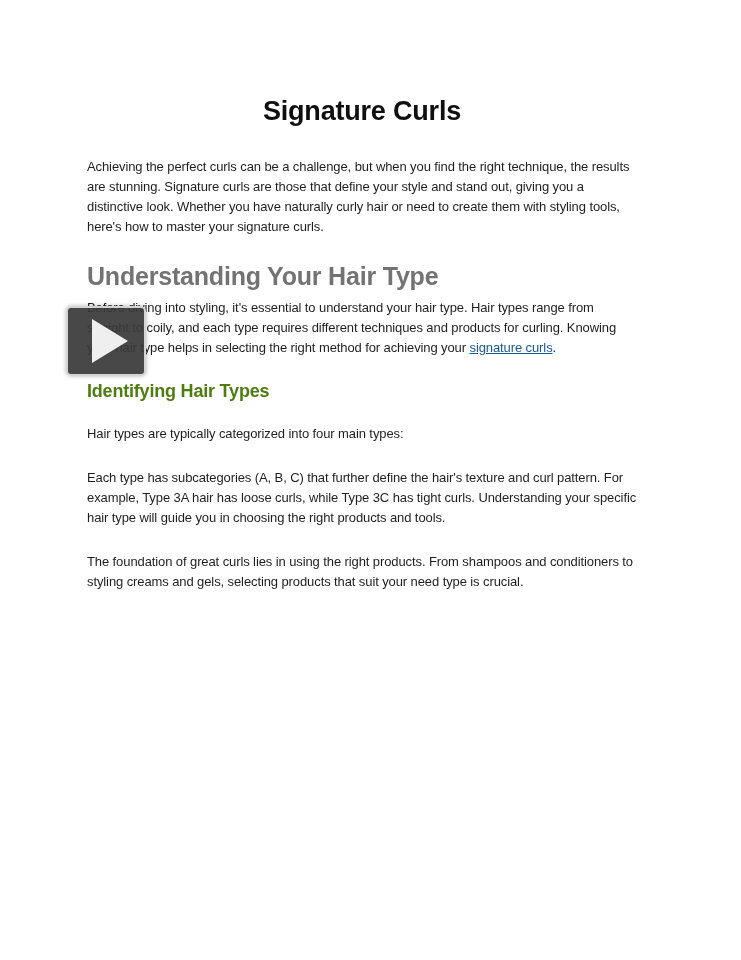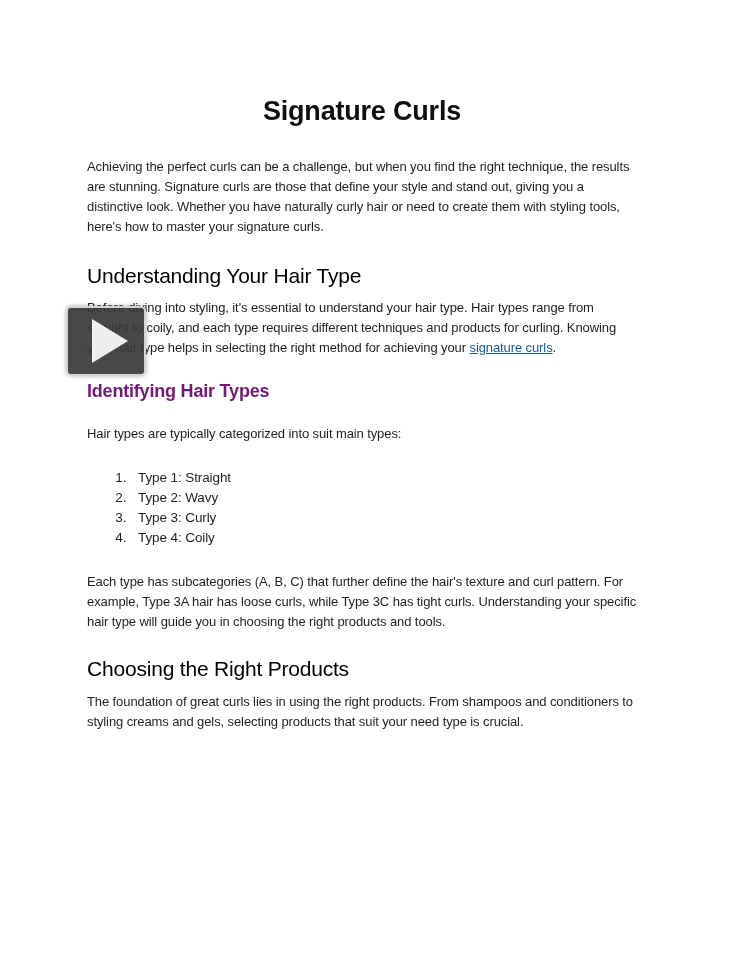--- a/index.html
+++ b/index.html
@@ -26,32 +26,32 @@
   .para {
     margin: 0;
     font-size: 13px;
     line-height: 20px;
     letter-spacing: -0.1px;
     color: #1f1f1f;
   }
   #intro-paragraph   { margin-bottom: 26px; }
   h2.sec-heading {
     margin: 0;
-    font-size: 21px;
+    font-size: 25px;
     line-height: 26px;
-    font-weight: 400;
-    color: #000000;
+    font-weight: 700;
+    color: #737373;
     letter-spacing: -0.2px;
   }
   h3.sub-heading {
     margin: 0;
     font-size: 18px;
     line-height: 23px;
     font-weight: 700;
-    color: #701a75;
+    color: #4d7c0f;
     letter-spacing: -0.2px;
   }
   #heading-understanding { margin-bottom: 9px; }
   #hairtype-paragraph    { margin-bottom: 22px; }
   #heading-identifying   { margin-bottom: 21px; }
   #categorized-paragraph { margin-bottom: 24px; }
   ol.hair-types-list {
     margin: 0 0 24px 0;
     padding: 0 0 0 43px;
     font-size: 13.5px;
@@ -102,32 +102,25 @@
   <h1 class="doc-title">Signature Curls</h1>
 
   <p class="para" id="intro-paragraph">Achieving the perfect curls can be a challenge, but when you find the right technique, the results are stunning. Signature curls are those that define your style and stand out, giving you a distinctive look. Whether you have naturally curly hair or need to create them with styling tools, here's how to master your signature curls.</p>
 
   <h2 class="sec-heading" id="heading-understanding">Understanding Your Hair Type</h2>
 
   <p class="para" id="hairtype-paragraph"><span>Before diving into styling, it's essential to understand your hair type. Hair types range from straight to coily, and each type requires different techniques and products for curling. Knowing your hair type helps in selecting the right method for achieving your </span><a href="#" class="inline-link">signature curls</a><span>.</span></p>
 
   <h3 class="sub-heading" id="heading-identifying">Identifying Hair Types</h3>
 
-  <p class="para" id="categorized-paragraph">Hair types are typically categorized into suit main types:</p>
+  <p class="para" id="categorized-paragraph">Hair types are typically categorized into four main types:</p>
 
-  <ol class="hair-types-list">
-    <li>Type 1: Straight</li>
-    <li>Type 2: Wavy</li>
-    <li>Type 3: Curly</li>
-    <li>Type 4: Coily</li>
-  </ol>
 
   <p class="para" id="subcategories-paragraph">Each type has subcategories (A, B, C) that further define the hair's texture and curl pattern. For example, Type 3A hair has loose curls, while Type 3C has tight curls. Understanding your specific hair type will guide you in choosing the right products and tools.</p>
 
-  <h2 class="sec-heading" id="heading-products">Choosing the Right Products</h2>
 
   <p class="para" id="foundation-paragraph">The foundation of great curls lies in using the right products. From shampoos and conditioners to styling creams and gels, selecting products that suit your need type is crucial.</p>
 
 
   <div class="video-overlay">
     <span class="play-triangle"></span>
   </div>
 
 </div>
 

